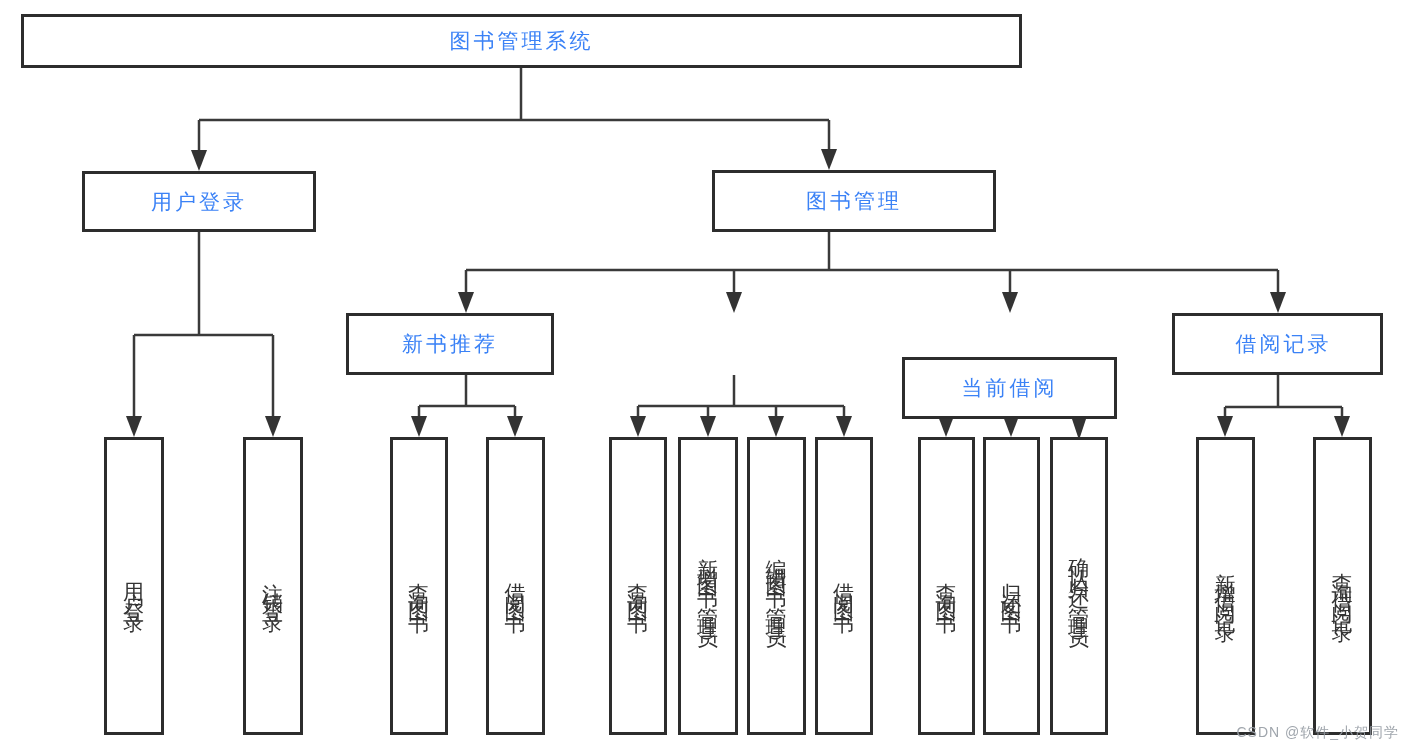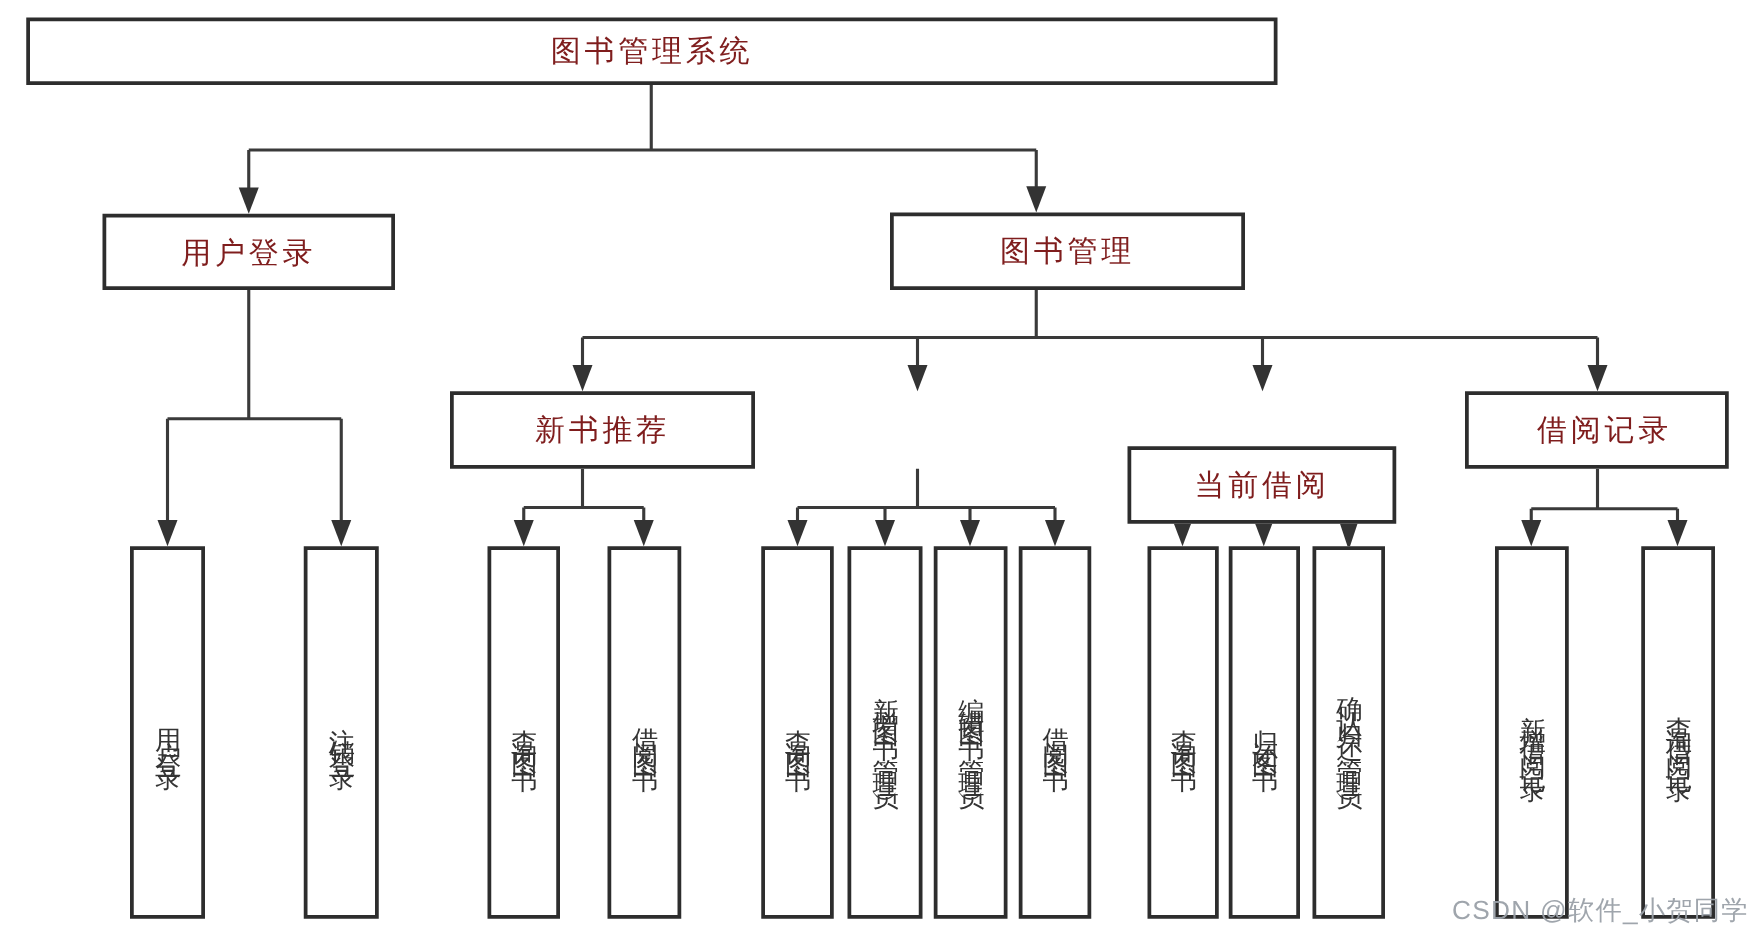--- a/index.html
+++ b/index.html
@@ -9,32 +9,32 @@
     font-family:"Liberation Sans","DejaVu Sans",sans-serif;
   }
   .canvas{position:relative;width:1405px;height:747px;background:#ffffff;}
   .wires{position:absolute;left:0;top:0;width:1405px;height:747px;}
 
   .box{
     position:absolute;background:#ffffff;border:3px solid #2d2d2d;
     display:flex;align-items:center;justify-content:center;
     box-sizing:border-box;
   }
-  .ht{font-size:24px;letter-spacing:3px;color:#7f1d1d;white-space:nowrap;}
+  .ht{font-size:21px;letter-spacing:3px;color:#3b82f6;white-space:nowrap;}
   .vt{
     writing-mode:vertical-rl;text-orientation:mixed;
     font-size:21px;letter-spacing:10px;line-height:1;
     color:#343434;white-space:nowrap;
   }
 
   
   .n-root{left:21px;top:14px;width:1001px;height:54px;}
   .n-l2a{left:82px;top:171px;width:234px;height:61px;}
   .n-l2b{left:712px;top:170px;width:284px;height:62px;}
-  .n-l3a{left:360px;top:313px;width:244px;height:62px;justify-content:center;}
+  .n-l3a{left:346px;top:313px;width:208px;height:62px;justify-content:center;}
   .n-l3b{left:623px;top:313px;width:223px;height:62px;}
   .n-l3c{left:902px;top:313px;width:215px;height:62px;margin-top:44px;}
   .n-l3d{left:1172px;top:313px;width:211px;height:62px;padding-left:12px;}
 
   .leaf{top:437px;height:298px;}
   .n-v1{left:104px;width:60px;}
   .n-v2{left:243px;width:60px;}
   .n-v3{left:390px;width:58px;}
   .n-v4{left:486px;width:59px;}
   .n-v5{left:609px;width:58px;}
@@ -42,21 +42,21 @@
   .n-v7{left:747px;width:59px;}
   .n-v8{left:815px;width:58px;}
   .n-v9{left:918px;width:57px;}
   .n-v10{left:983px;width:57px;}
   .n-v11{left:1050px;width:58px;}
   .n-v12{left:1196px;width:59px;}
   .n-v13{left:1313px;width:59px;}
 
   .watermark{
     position:absolute;right:6px;bottom:5px;
-    font-size:21px;letter-spacing:1px;
+    font-size:14px;letter-spacing:1px;
     color:rgba(154,160,168,0.95);
     pointer-events:none;white-space:nowrap;
   }
 
   .wires line{stroke:#3a3a3a;stroke-width:2.5;}
   .wires polygon{fill:#333333;stroke:none;}
 </style>
 </head>
 <body>
 

